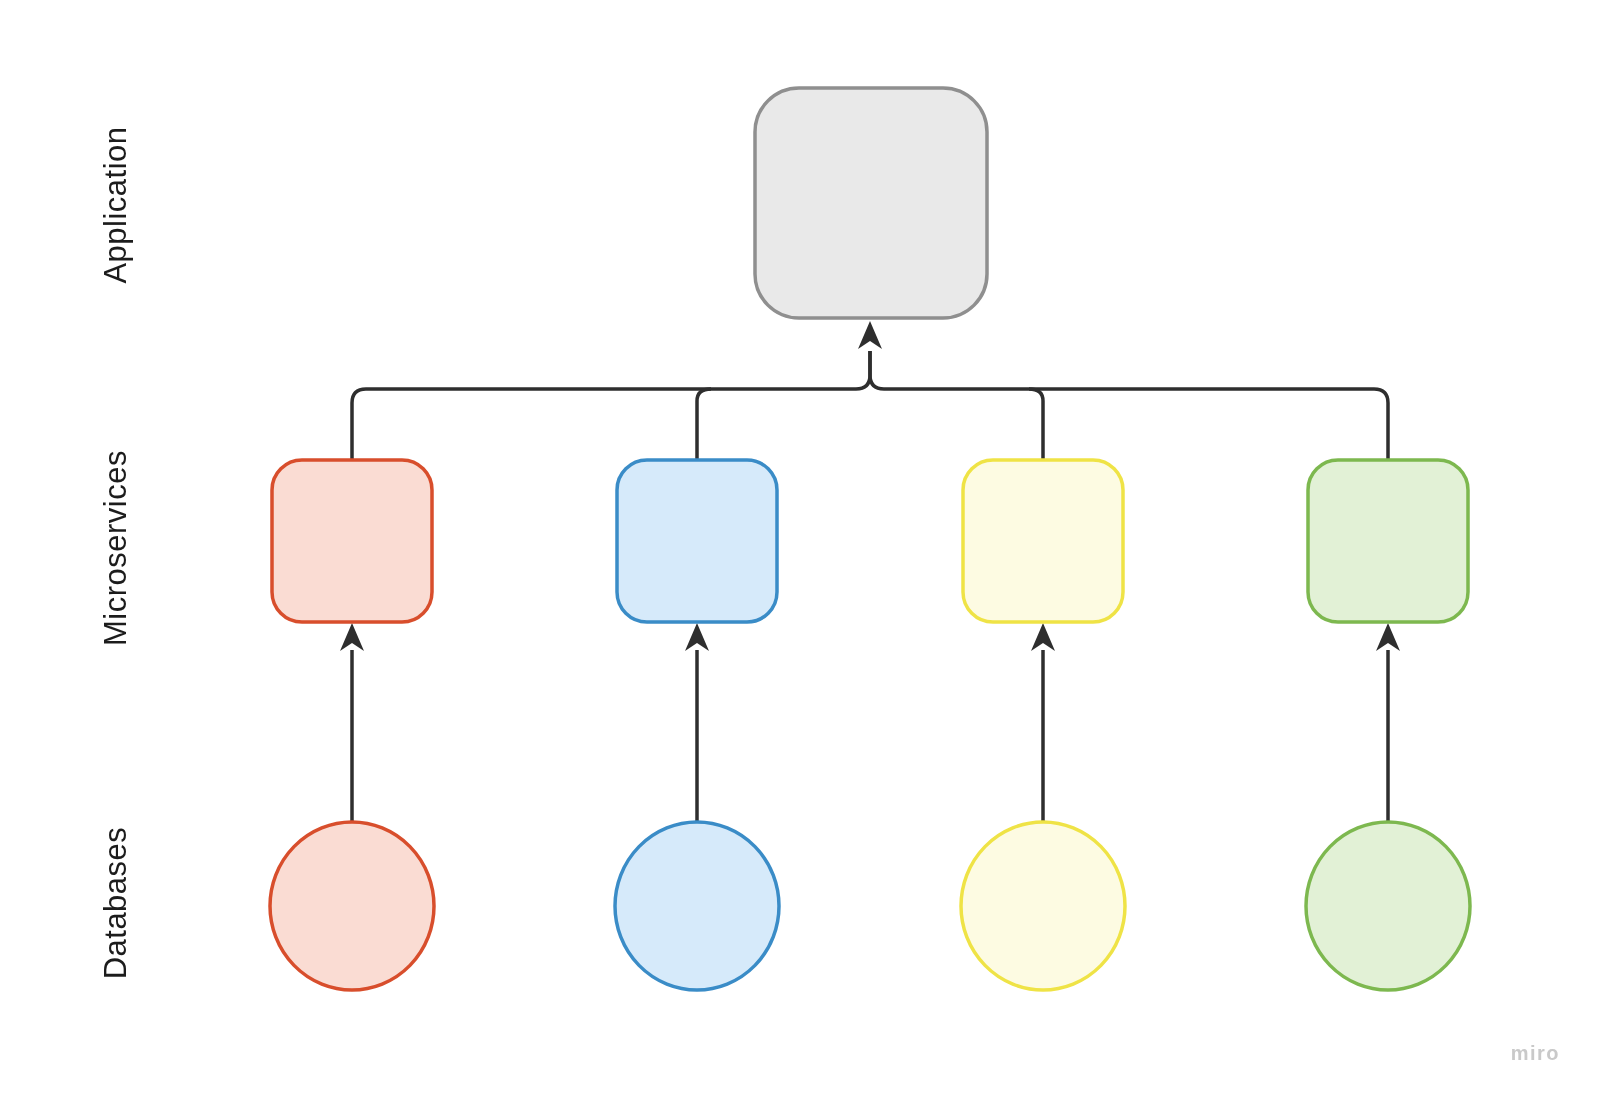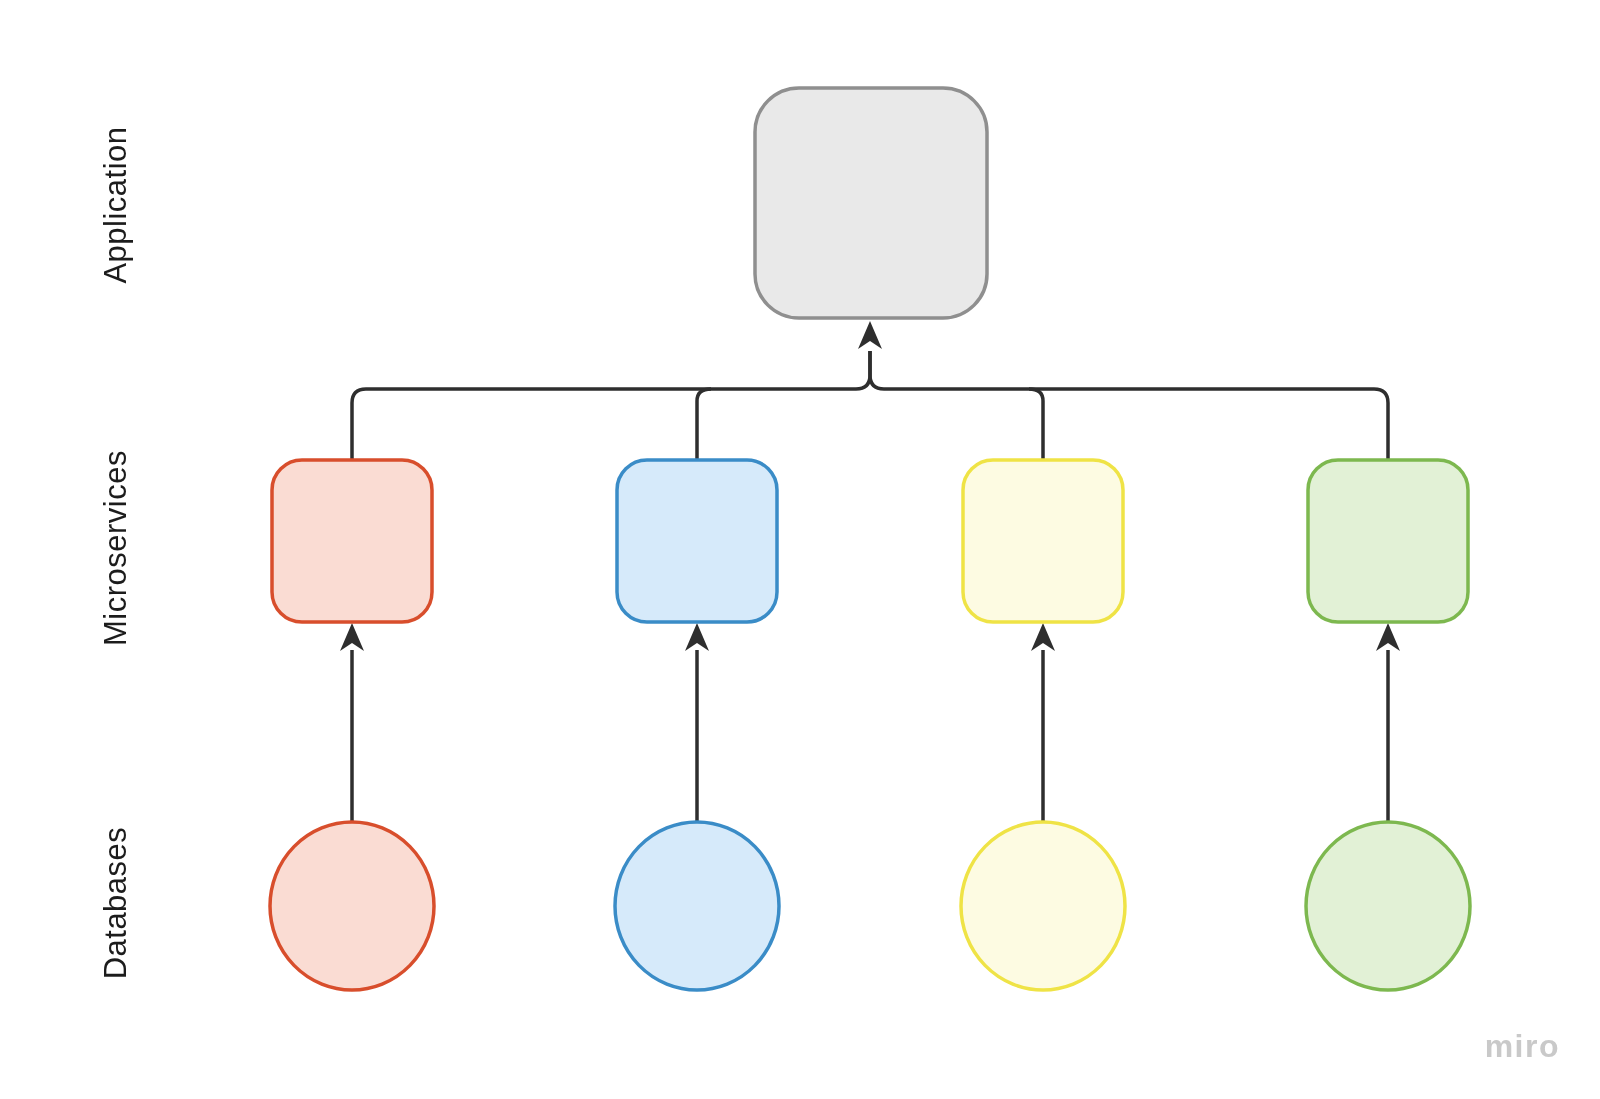--- a/index.html
+++ b/index.html
@@ -23,21 +23,21 @@
     transform:rotate(-90deg);
     white-space:nowrap;
     user-select:none;
   }
   .label-application{left:-84px;top:183px;}
   .label-microservices{left:-84px;top:526px;}
   .label-databases{left:-84px;top:881px;}
   .watermark{
     position:absolute;
     right:40px;bottom:34px;
-    font-size:32px;
+    font-size:20px;
     font-weight:700;
     color:#c9c9c9;
     letter-spacing:1.5px;
     user-select:none;
   }
 </style>
 </head>
 <body>
 
 <div class="canvas">

